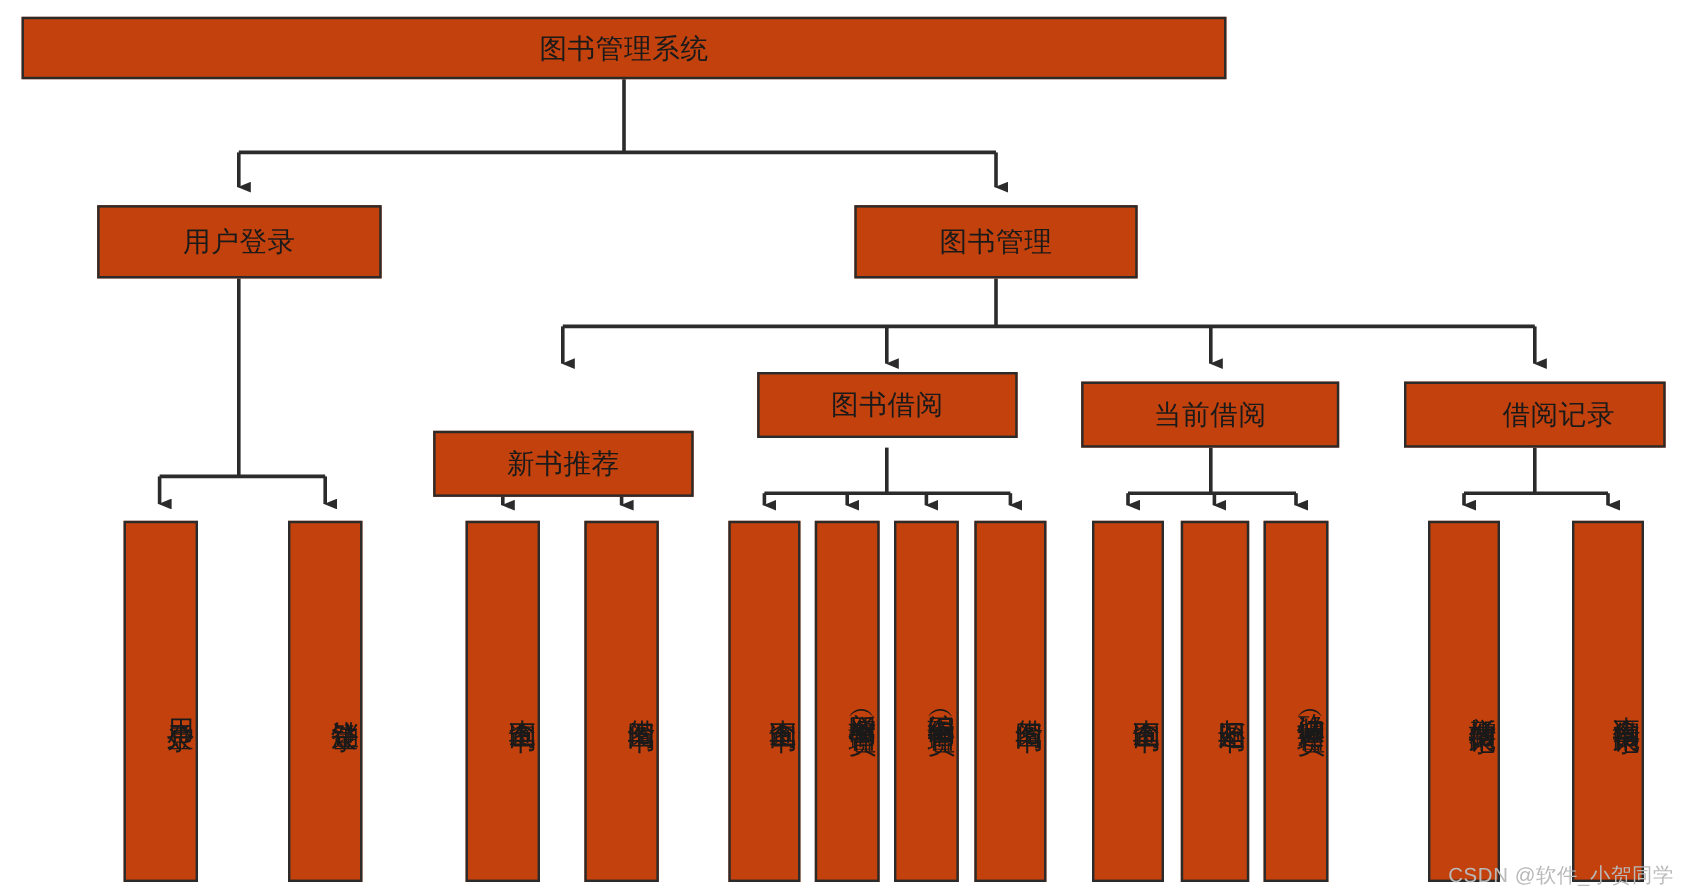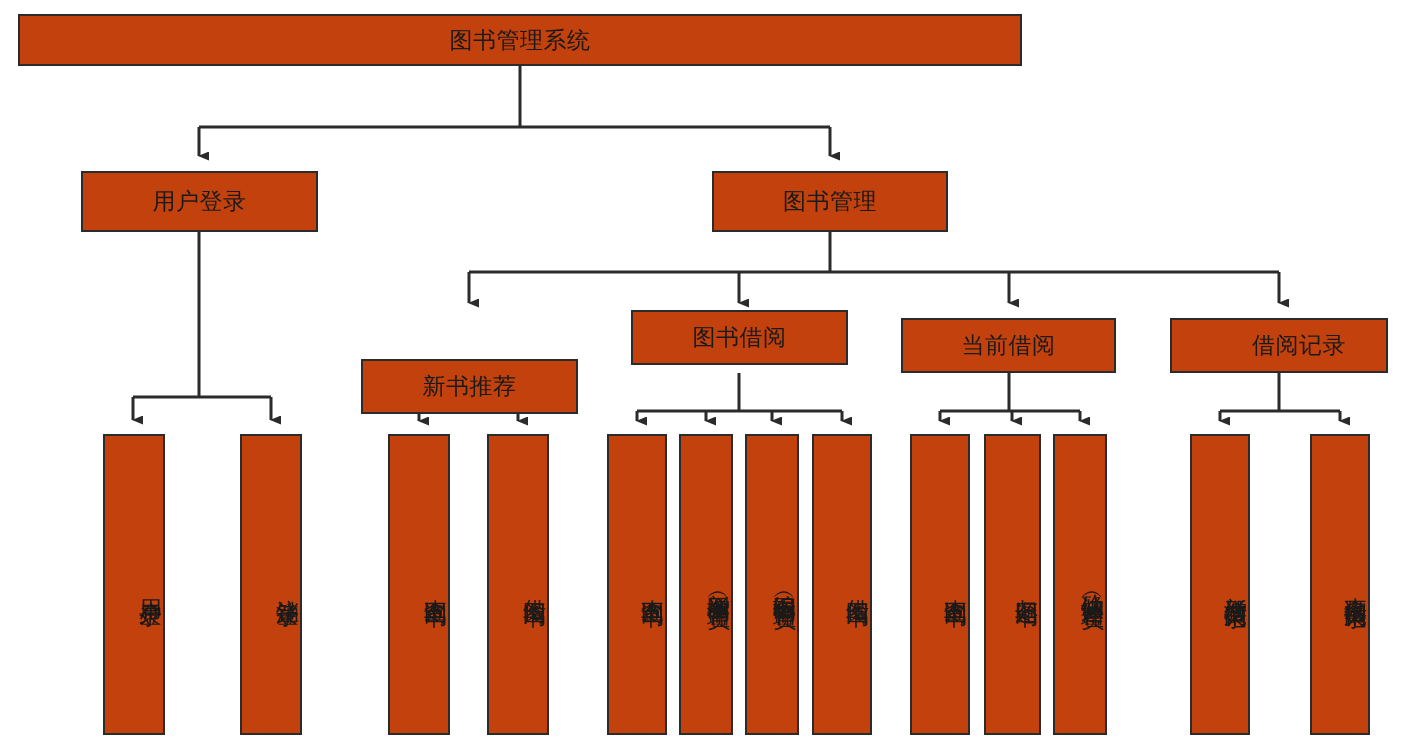--- a/index.html
+++ b/index.html
@@ -188,14 +188,15 @@
     <span class="vtext">确认归还（管理员）</span>
   </div>
 
   <div class="node vert" style="left:1190px; top:434px; width:60px; height:301px;">
     <span class="vtext">新增借阅记录</span>
   </div>
   <div class="node vert" style="left:1310px; top:434px; width:60px; height:301px;">
     <span class="vtext">查询借阅记录</span>
   </div>
 
+  <div id="watermark">CSDN @软件_小贺同学</div>
 
 </div>
 
 </body></html>

